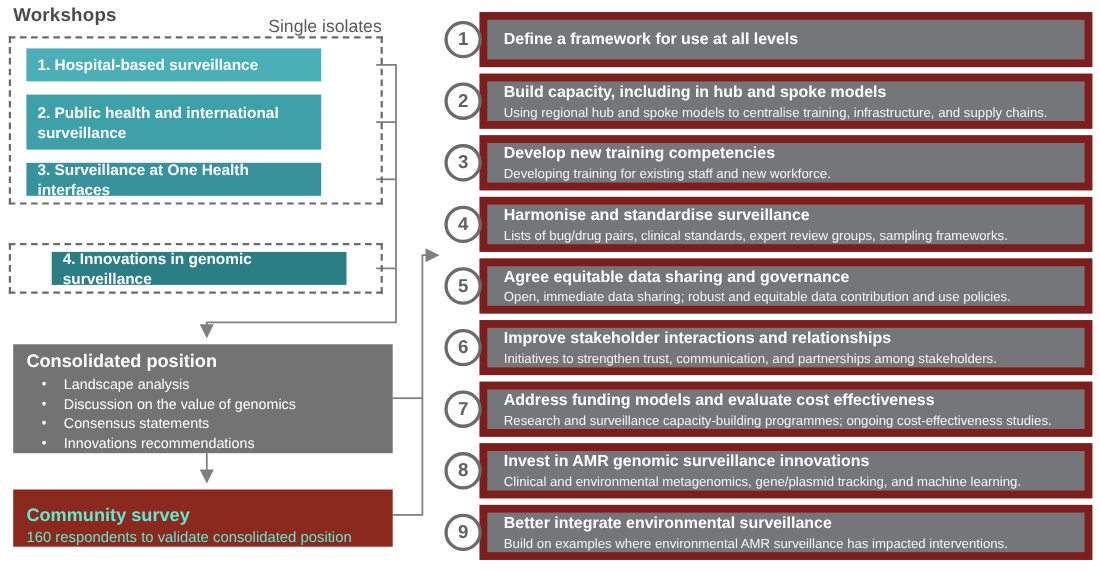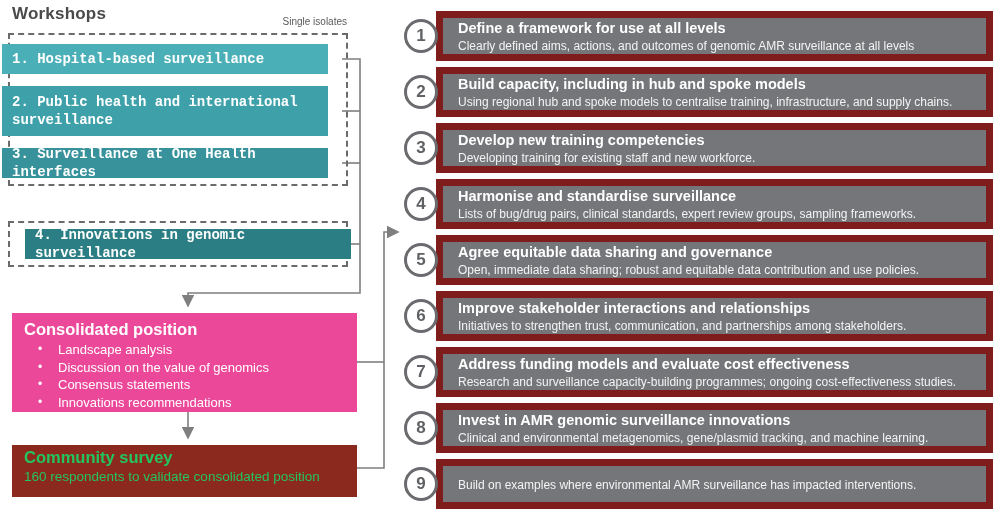--- a/index.html
+++ b/index.html
@@ -18,35 +18,35 @@
     width: 1000px; height: 521px;
     pointer-events: none;
   }
   .workshops-title {
     position: absolute; left: 12px; top: 4px;
     font-size: 17px; font-weight: bold; color: #4a4a4a;
     letter-spacing: .2px;
   }
   .group-label {
     position: absolute; left: 8px; width: 339px;
-    text-align: right; font-size: 10px; color: #595959;
+    text-align: right; font-size: 16px; color: #595959;
   }
   .group-label.g1 { top: 16px; }
   .group-label.g2 { top: 200px; }
   .dashed-group {
     position: absolute; left: 8px; width: 340px;
     border: 2px dashed #6b6b6b;
   }
   .dashed-group.g1 { top: 33px; height: 153px; }
   .dashed-group.g2 { top: 221px; height: 46px; }
   .teal-box {
-    position: absolute; left: 2px; width: 326px;
+    position: absolute; left: 24px; width: 268px;
     color: #ffffff; font-weight: bold; font-size: 14px;
     display: flex; align-items: center;
-    padding: 2px 8px 2px 10px; line-height: 18px; font-family: Liberation Mono, monospace;
+    padding: 2px 8px 2px 10px; line-height: 18px;
   }
   .teal-box.b1 { top: 44px;  height: 30px; }
   .teal-box.b2 { top: 86px;  height: 50px; }
   .teal-box.b3 { top: 148px; height: 30px; }
   .teal-box.b4 { top: 229px; height: 30px; margin-left: 23px; }
   .consolidated-box {
     position: absolute; left: 12px; top: 313px;
     width: 345px; height: 99px;
     padding: 7px 10px 6px 12px;
     color: #ffffff;
@@ -56,22 +56,22 @@
   .consolidated-box li {
     font-size: 13px; line-height: 17.5px; padding-left: 34px; position: relative;
   }
   .consolidated-box li::before {
     content: "•"; position: absolute; left: 14px; top: 0;
     font-size: 12px;
   }
   .survey-box {
     position: absolute; left: 12px; top: 445px;
     width: 345px; height: 52px;
-    padding: 2px 10px 4px 12px;
-    color: #22c55e;
+    padding: 14px 10px 4px 12px;
+    color: #5eead4;
   }
   .survey-box .box-title { font-size: 16.5px; font-weight: bold; line-height: 21px; }
   .survey-box .box-sub { font-size: 13.5px; line-height: 17px; }
   .rec-panel {
     position: absolute; left: 404px; top: 11px;
     width: 589px;
     display: flex; flex-direction: column; gap: 6px;
   }
   .rec-row { position: relative; height: 50px; }
   .rec-circle {
@@ -127,42 +127,41 @@
 
   <div class="teal-box b1" style="background:#4BAFB7;">1. Hospital-based surveillance</div>
   <div class="teal-box b2" style="background:#3EA1AA;">2. Public health and international surveillance</div>
   <div class="teal-box b3" style="background:#38929B;">3. Surveillance at One Health interfaces</div>
 
 
   <div class="dashed-group g2"></div>
 
   <div class="teal-box b4" style="background:#2B7E83;">4. Innovations in genomic surveillance</div>
 
-  <div class="consolidated-box" style="background:#ec4899;">
+  <div class="consolidated-box" style="background:#737373;">
     <div class="box-title">Consolidated position</div>
     <ul>
       <li>Landscape analysis</li>
       <li>Discussion on the value of genomics</li>
       <li>Consensus statements</li>
       <li>Innovations recommendations</li>
     </ul>
   </div>
 
   <div class="survey-box" style="background:#8C291E;">
     <div class="box-title">Community survey</div>
     <div class="box-sub">160 respondents to validate consolidated position</div>
   </div>
 
   <div class="rec-panel">
 
     <div class="rec-row">
       <div class="rec-circle">1</div>
       <div class="rec-box">
         <div class="rec-title">Define a framework for use at all levels</div>
-        <div class="rec-desc">Clearly defined aims, actions, and outcomes of genomic AMR surveillance at all levels</div>
       </div>
     </div>
 
     <div class="rec-row">
       <div class="rec-circle">2</div>
       <div class="rec-box">
         <div class="rec-title">Build capacity, including in hub and spoke models</div>
         <div class="rec-desc">Using regional hub and spoke models to centralise training, infrastructure, and supply chains.</div>
       </div>
     </div>
@@ -211,18 +210,19 @@
       <div class="rec-circle">8</div>
       <div class="rec-box">
         <div class="rec-title">Invest in AMR genomic surveillance innovations</div>
         <div class="rec-desc">Clinical and environmental metagenomics, gene/plasmid tracking, and machine learning.</div>
       </div>
     </div>
 
     <div class="rec-row">
       <div class="rec-circle">9</div>
       <div class="rec-box">
+        <div class="rec-title">Better integrate environmental surveillance</div>
         <div class="rec-desc">Build on examples where environmental AMR surveillance has impacted interventions.</div>
       </div>
     </div>
 
   </div>
 </div>
 
 </body></html>

